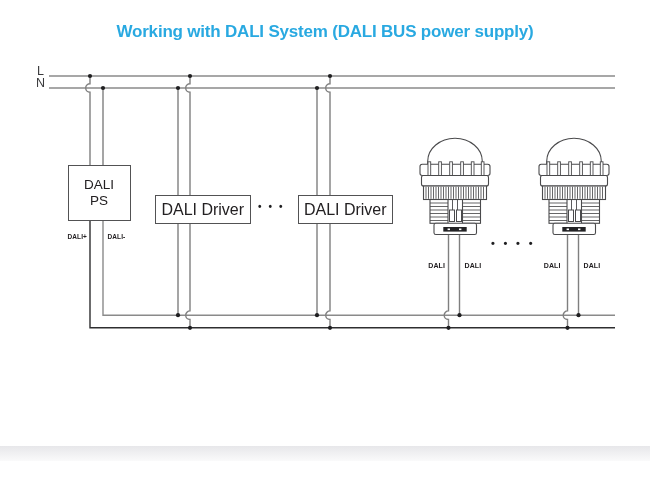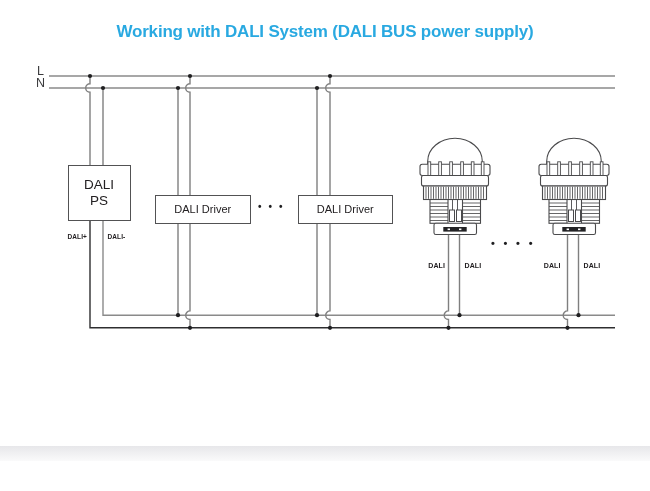--- a/index.html
+++ b/index.html
@@ -15,21 +15,21 @@
     position:absolute;font-size:12.5px;line-height:12px;color:#3a3a3c;font-weight:400;
   }
   .lbl-l{left:37px;top:65px;}
   .lbl-n{left:36px;top:77px;}
   .devbox{
     position:absolute;box-sizing:border-box;background:#ffffff;border:1.5px solid #525254;
     display:flex;flex-direction:column;align-items:center;justify-content:center;
     color:#232022;
   }
   .box-ps{left:67.5px;top:165px;width:63px;height:56px;font-size:13.5px;line-height:16px;}
-  .box-drv{font-size:11px;line-height:13px;}
+  .box-drv{font-size:16px;line-height:13px;}
   .box-d1{left:155px;top:195px;width:95.5px;height:29px;}
   .box-d2{left:297.5px;top:195px;width:95.5px;height:29px;}
   .tiny{
     position:absolute;font-size:6.5px;font-weight:700;color:#232022;letter-spacing:0.1px;
   }
   .t-dplus{left:57px;top:232.5px;width:30px;text-align:right;}
   .t-dminus{left:107.5px;top:232.5px;width:30px;text-align:left;}
   .lamp-lbl{font-size:7px;}
   .t-l1a{left:415px;top:262px;width:30px;text-align:right;}
   .t-l1b{left:464.5px;top:262px;width:30px;text-align:left;}

